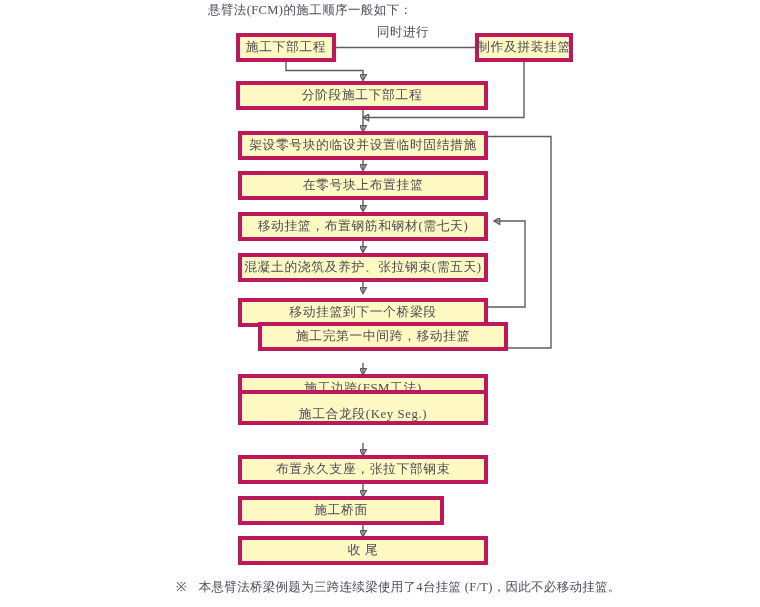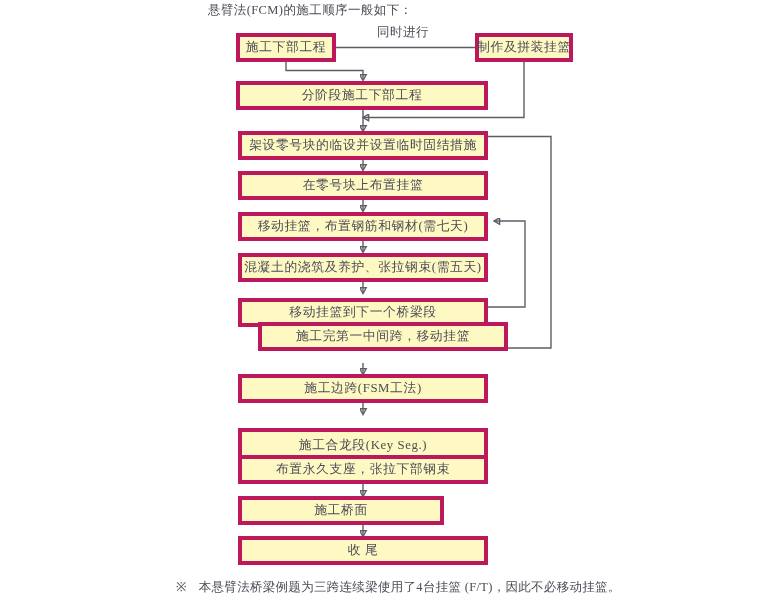--- a/index.html
+++ b/index.html
@@ -172,21 +172,21 @@
   </div>
 
   <div class="node" style="left:238px; top:322px; width:250px; height:29px;margin-left:20px;">
     <span>施工完第一中间跨，移动挂篮</span>
   </div>
 
   <div class="node" style="left:238px; top:374px; width:250px; height:29px;">
     <span>施工边跨(FSM工法)</span>
   </div>
 
-  <div class="node" style="left:238px; top:428px; width:250px; height:35px;">
+  <div class="node" style="left:238px; top:390px; width:250px; height:35px;align-items:flex-end;">
     <span>施工合龙段(Key Seg.)</span>
   </div>
 
   <div class="node" style="left:238px; top:455px; width:250px; height:29px;">
     <span>布置永久支座，张拉下部钢束</span>
   </div>
 
   <div class="node" style="left:238px; top:496px; width:206px; height:29px;">
     <span>施工桥面</span>
   </div>

